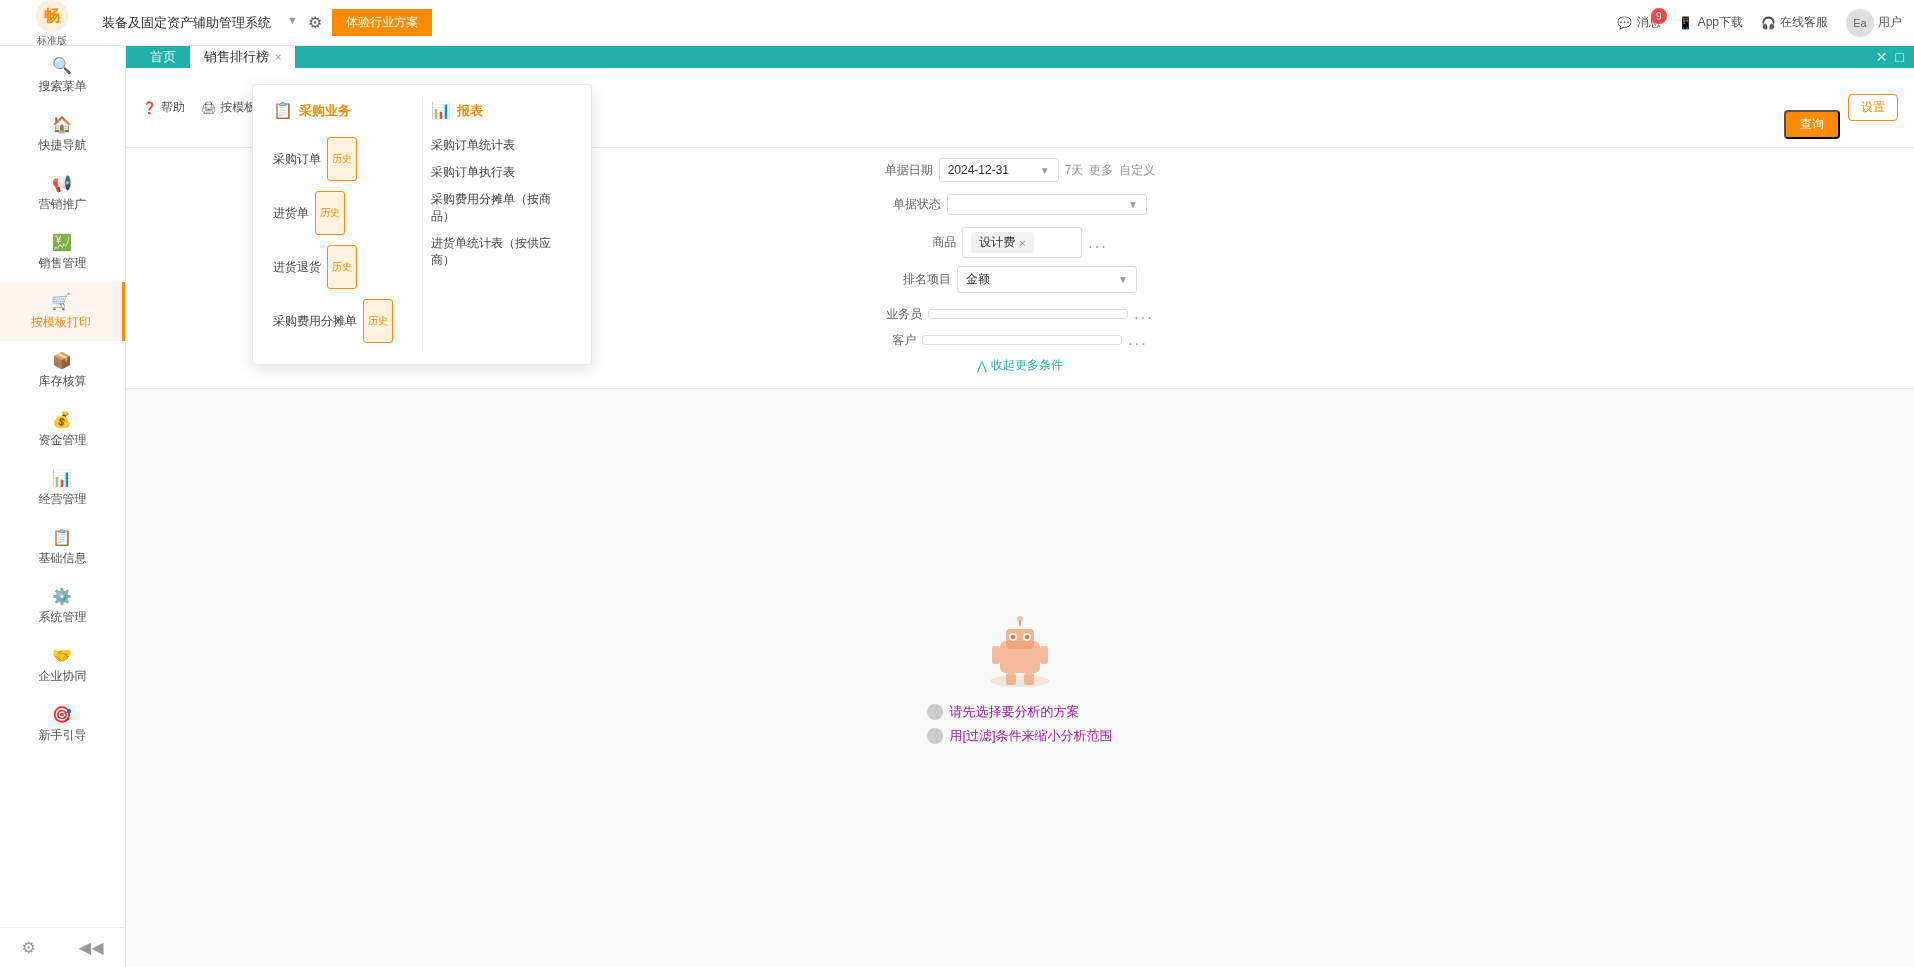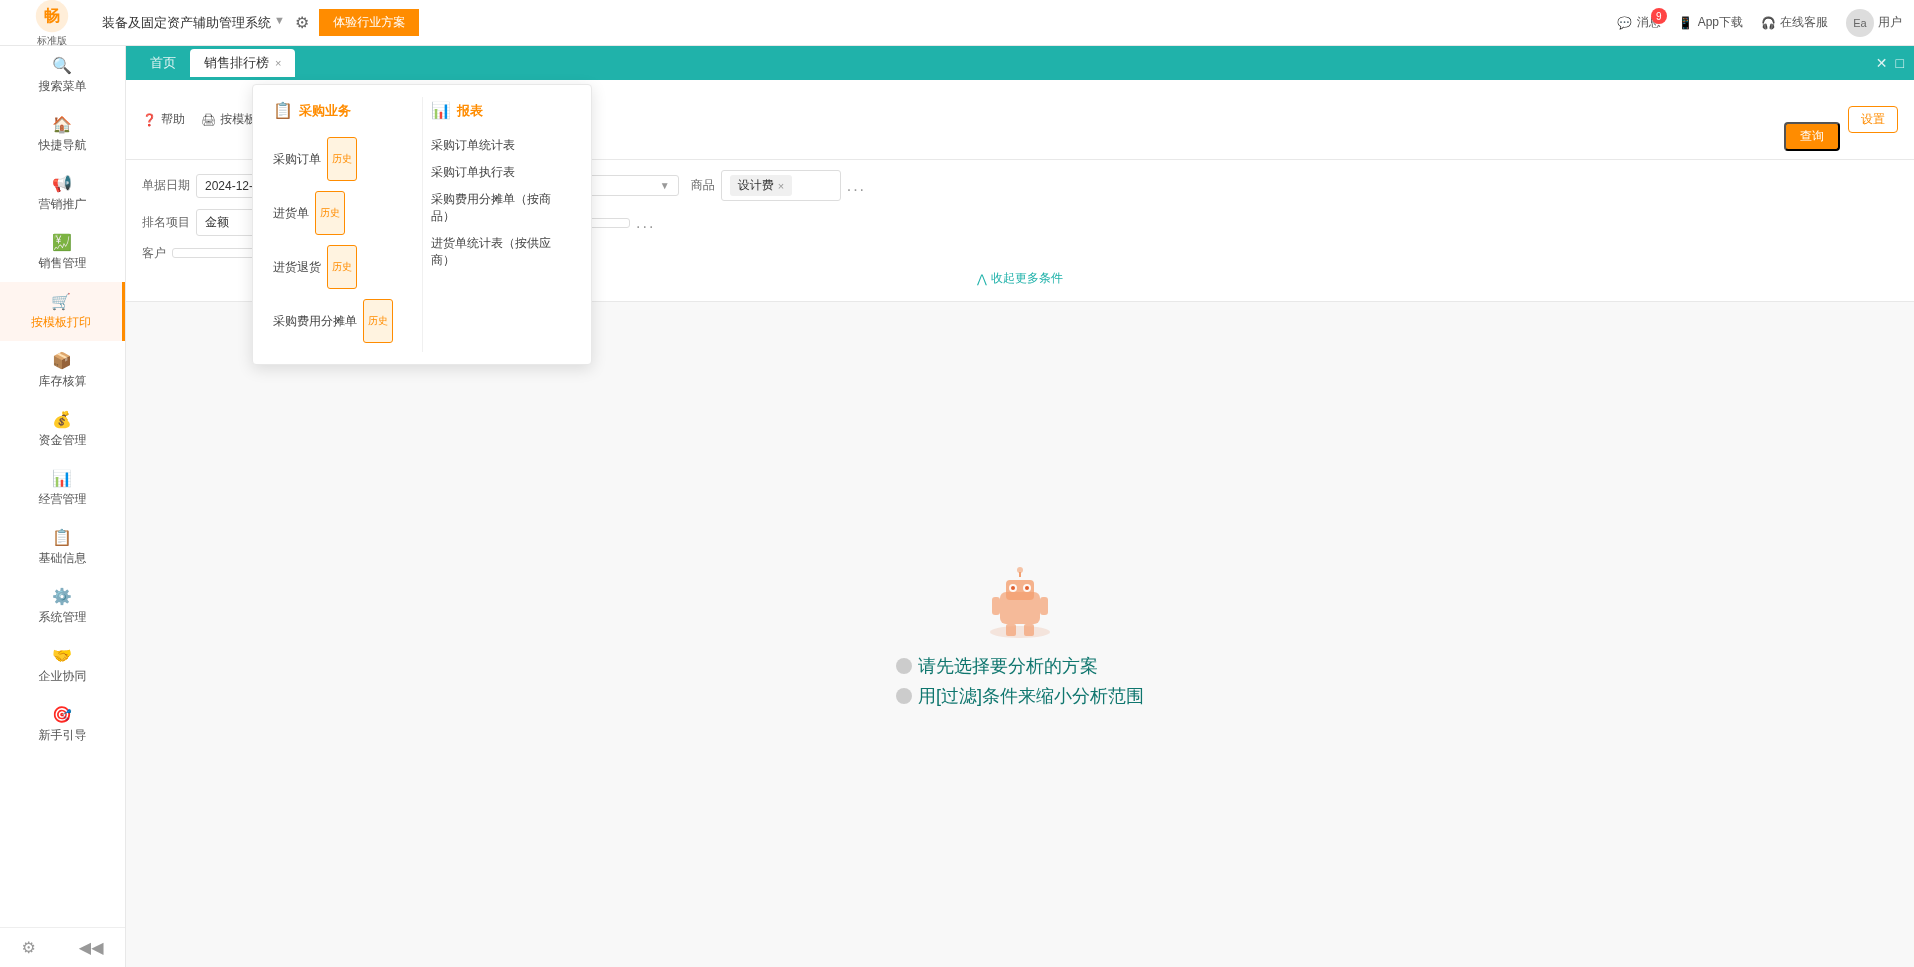--- a/index.html
+++ b/index.html
@@ -9,67 +9,67 @@
     .app-container { display: flex; flex-direction: column; height: 967px; width: 1914px; }
     .top-bar { display: flex; align-items: center; height: 46px; background: #fff; border-bottom: 1px solid #e8e8e8; padding: 0 12px; gap: 10px; flex-shrink: 0; }
     .main-layout { display: flex; flex: 1; overflow: hidden; }
     .sidebar { width: 126px; background: #fff; border-right: 1px solid #e8e8e8; display: flex; flex-direction: column; flex-shrink: 0; }
     .content-area { flex: 1; display: flex; flex-direction: column; overflow: hidden; position: relative; }
 
     
     .logo-area { display: flex; flex-direction: column; align-items: center; width: 80px; }
     .logo-icon { width: 36px; height: 36px; }
     .logo-text { font-size: 10px; color: #666; }
-    .system-title { display: flex; align-items: flex-start; gap: 3px; color: #333; font-size: 13px; }
+    .system-title { display: flex; align-items: flex-start; gap: 16px; color: #333; font-size: 13px; }
     .system-title .arrow { color: #999; font-size: 11px; }
     .gear-icon { color: #666; font-size: 16px; cursor: pointer; }
     .industry-btn { background: #ff8c00; color: #fff; border: none; border-radius: 0; padding: 5px 14px; font-size: 12px; cursor: pointer; }
     .top-bar-right { margin-left: auto; display: flex; align-items: center; gap: 18px; }
     .top-bar-item { display: flex; align-items: center; gap: 4px; font-size: 12px; color: #555; cursor: pointer; position: relative; }
     .badge { background: #ff4444; color: #fff; border-radius: 50%; width: 16px; height: 16px; font-size: 10px; display: flex; align-items: center; justify-content: center; position: absolute; top: -6px; right: -6px; }
     .user-avatar { width: 28px; height: 28px; background: #ddd; border-radius: 50%; display: flex; align-items: center; justify-content: center; font-size: 11px; color: #666; }
 
     
     .sidebar-item { display: flex; flex-direction: column; align-items: center; padding: 10px 0; cursor: pointer; position: relative; font-size: 12px; color: #555; gap: 3px; }
     .sidebar-item.active { background: #fff5f0; color: #ff8c00; border-right: 3px solid #ff8c00; }
     .sidebar-item .icon { font-size: 16px; }
     .sidebar-bottom { margin-top: auto; display: flex; align-items: center; justify-content: space-around; padding: 10px 0; border-top: 1px solid #eee; }
     .sidebar-bottom-icon { font-size: 16px; color: #999; cursor: pointer; }
 
     
-    .tab-bar { display: flex; align-items: center; background: #20b2aa; height: 34px; padding: 0 10px; flex-shrink: 0; }
+    .tab-bar { display: flex; align-items: center; background: #20b2aa; height: 22px; padding: 0 10px; flex-shrink: 0; }
     .tab { display: flex; align-items: center; gap: 6px; padding: 0 14px; height: 28px; border-radius: 4px 4px 0 0; font-size: 13px; cursor: pointer; color: rgba(255,255,255,0.85); }
     .tab.active { background: #fff; color: #333; border-radius: 4px 4px 0 0; }
     .tab-close { font-size: 11px; color: #999; cursor: pointer; }
     .tab-bar-right { margin-left: auto; display: flex; gap: 8px; }
     .tab-bar-btn { color: rgba(255,255,255,0.85); font-size: 14px; cursor: pointer; }
 
     
     .toolbar { display: flex; align-items: center; gap: 16px; padding: 8px 16px; background: #fff; border-bottom: 1px solid #e8e8e8; flex-shrink: 0; }
     .toolbar-btn { display: flex; align-items: center; gap: 4px; font-size: 12px; color: #555; cursor: pointer; }
     .toolbar-btn.primary { background: #ff8c00; color: #fff; border-radius: 4px; padding: 4px 14px; margin-top: 34px; }
     .toolbar-btn.settings { background: #fff; border: 1px solid #ff8c00; color: #ff8c00; border-radius: 4px; padding: 4px 12px; }
 
     
     .filter-area { background: #fff; padding: 10px 16px; border-bottom: 1px solid #e8e8e8; flex-shrink: 0; }
-    .filter-row { display: flex; align-items: center; gap: 12px; margin-bottom: 8px; flex-wrap: wrap; }
+    .filter-row { display: flex; align-items: center; gap: 12px; margin-bottom: 8px; flex-wrap: wrap; flex-direction: column; }
     .filter-group { display: flex; align-items: center; gap: 6px; }
     .filter-label { font-size: 12px; color: #666; white-space: nowrap; }
     .filter-input { border: 1px solid #ddd; border-radius: 3px; padding: 4px 8px; font-size: 12px; color: #333; min-width: 120px; display: flex; align-items: center; justify-content: space-between; cursor: pointer; background: #fff; }
     .filter-input .arrow { color: #999; font-size: 10px; margin-left: 4px; }
     .filter-tag { display: flex; align-items: center; gap: 4px; background: #f0f0f0; border-radius: 3px; padding: 2px 8px; font-size: 12px; }
     .filter-tag .remove { color: #999; cursor: pointer; font-size: 11px; }
     .filter-dots { color: #999; cursor: pointer; font-size: 16px; letter-spacing: 2px; }
     .collapse-btn { display: flex; align-items: center; gap: 4px; color: #20b2aa; font-size: 12px; cursor: pointer; margin: 4px auto; width: fit-content; }
 
     
     .main-content { flex: 1; display: flex; align-items: center; justify-content: center; background: #f8f8f8; }
     .empty-state { display: flex; flex-direction: column; align-items: center; gap: 12px; }
     .empty-text { display: flex; flex-direction: column; gap: 6px; }
-    .empty-text-item { display: flex; align-items: center; gap: 6px; color: #0f766e; font-size: 18px; text-align: right; }
+    .empty-text-item { display: flex; align-items: center; gap: 6px; color: #a21caf; font-size: 13px; text-align: right; }
     .empty-text-item::before { content: ''; width: 16px; height: 16px; background: #ccc; border-radius: 50%; display: inline-block; flex-shrink: 0; }
 
     
     .dropdown-menu { position: absolute; top: 38px; left: 126px; background: #fff; border: 1px solid #e8e8e8; border-radius: 4px; box-shadow: 0 4px 16px rgba(0,0,0,0.12); z-index: 1000; width: 340px; padding: 12px; display: grid; grid-template-columns: 1fr 1fr; gap: 0; }
     .menu-section { padding: 4px 8px; }
     .menu-section-header { display: flex; align-items: center; gap: 6px; font-size: 13px; font-weight: bold; color: #ff8c00; margin-bottom: 8px; padding-bottom: 4px; }
     .menu-section-header .section-icon { font-size: 16px; }
     .menu-item { display: flex; align-items: center; gap: 6px; padding: 5px 0; font-size: 12px; color: #444; cursor: pointer; }
     .history-tag { background: #fff3e0; border: 1px solid #ff8c00; color: #ff8c00; font-size: 10px; border-radius: 3px; padding: 14px 4px; }
     .menu-section-right { padding: 4px 8px; border-left: 1px solid #f0f0f0; }

